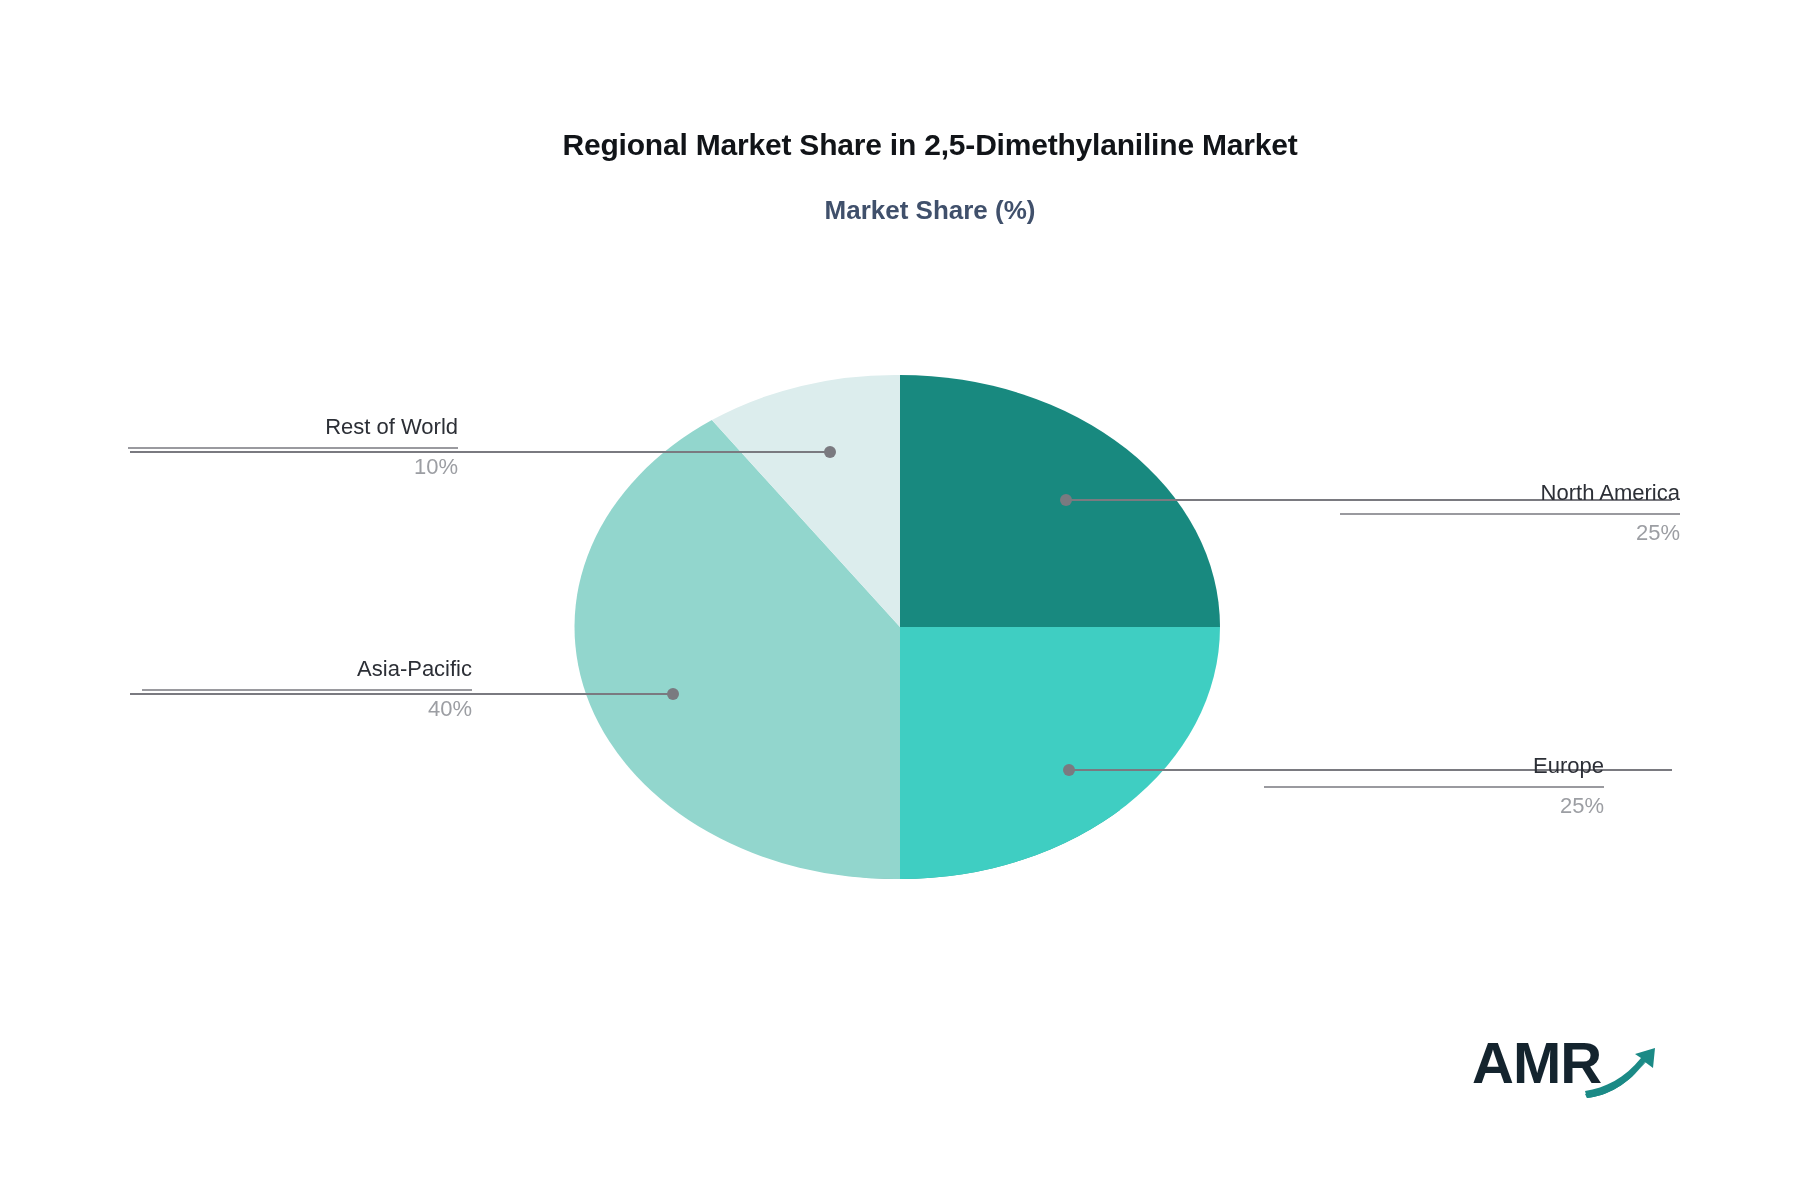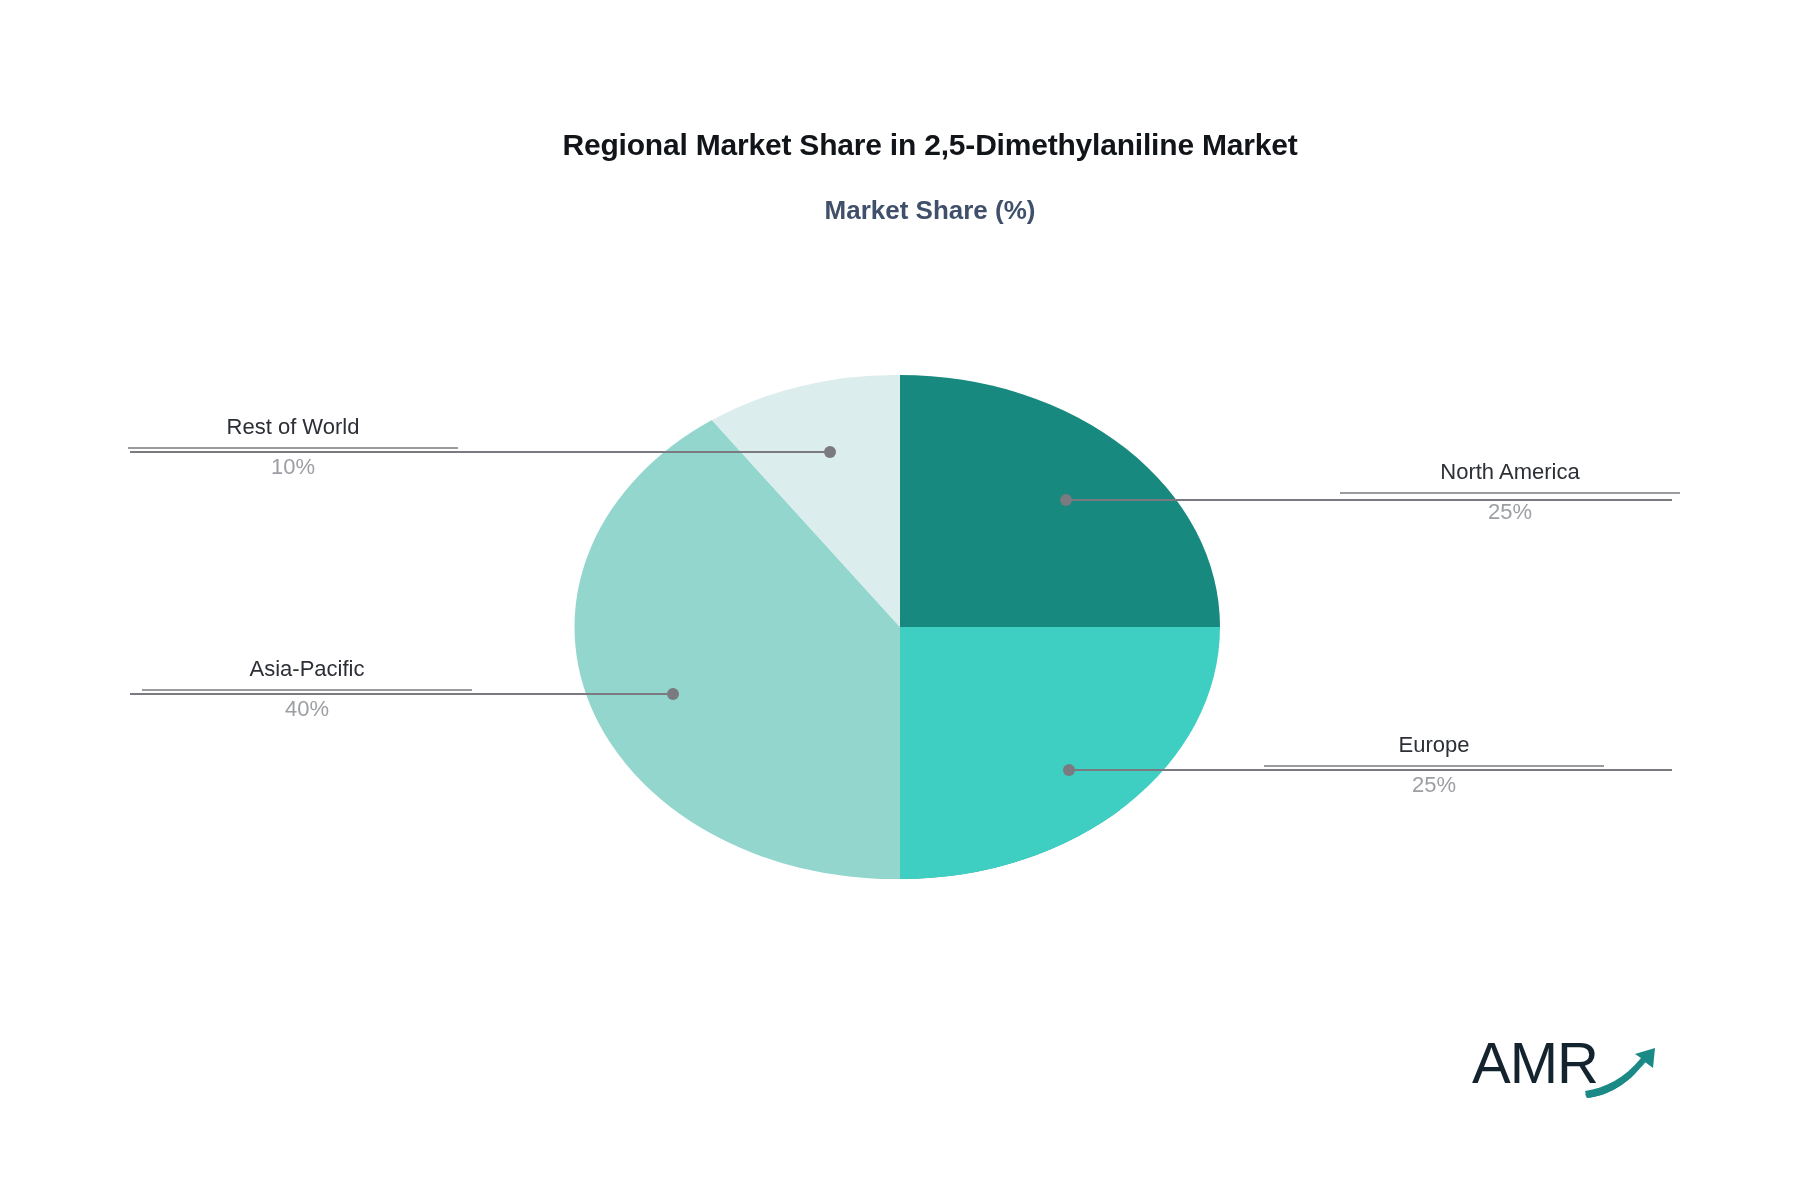--- a/index.html
+++ b/index.html
@@ -74,42 +74,42 @@
     height: 2px;
     background: #9a9a9f;
     margin: 6px 0 4px 0;
     width: 100%;
   }
   .callout .cval {
     font-size: 22px;
     color: #9c9ea3;
     line-height: 1.25;
   }
-  .callout.left { text-align: center; }
-  .callout.right { text-align: center; }
+  .callout.left { text-align: right; }
+  .callout.right { text-align: right; margin-top: 21px; }
 
   #callout-rest-of-world { left: 128px; top: 413px; width: 330px; }
   #callout-asia-pacific  { left: 128px; top: 655px; width: 330px; margin-left: 14px; }
   #callout-north-america { left: 1340px; top: 458px; width: 340px; }
   #callout-europe        { left: 1264px; top: 731px; width: 340px; }
 
   
   #amr-logo {
     position: absolute;
     left: 1472px;
     top: 1028px;
     width: 200px;
     height: 78px;
   }
   #amr-logo .amr-text {
     position: absolute;
     left: 0;
     top: 6px;
     font-size: 58px;
-    font-weight: normal;
+    font-weight: bold;
     color: #14242e;
     letter-spacing: -1px;
     line-height: 1;
   }
   #amr-logo svg {
     position: absolute;
     left: 113px;
     top: 18px;
   }
 </style>

